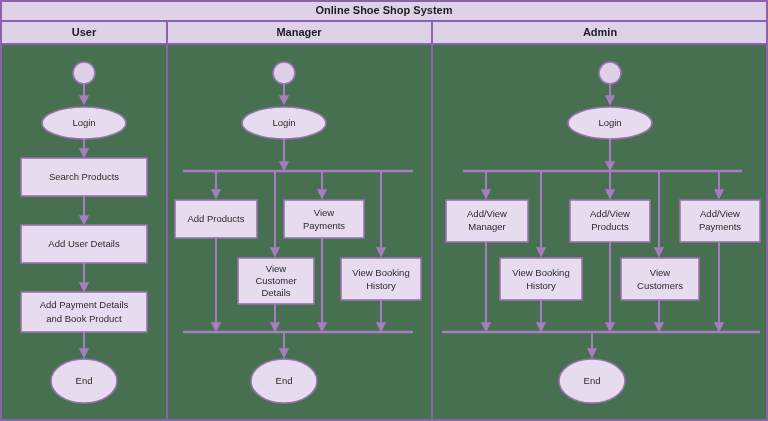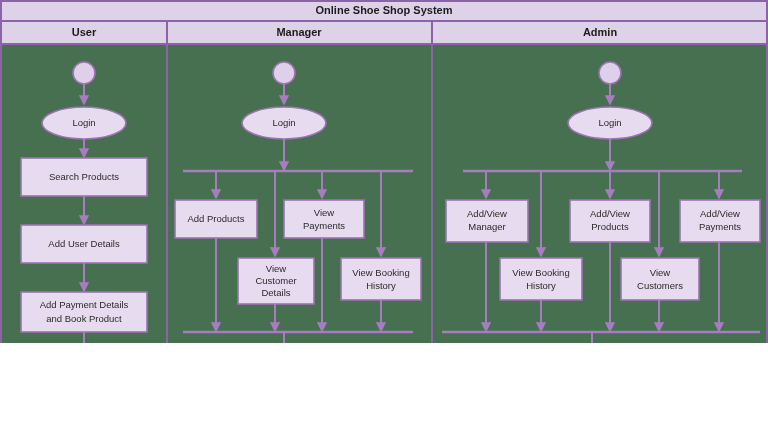--- a/index.html
+++ b/index.html
@@ -6,21 +6,21 @@
     margin: 0;
     padding: 0;
     background: #ffffff;
   }
   body {
     font-family: "Liberation Sans", sans-serif;
   }
   #canvas {
     position: relative;
     width: 768px;
-    height: 343px;
+    height: 421px;
     overflow: hidden;
     background: #ffffff;
   }
   svg#diagram {
     position: absolute;
     left: 0;
     top: 0;
     width: 768px;
     height: 421px;
     display: block;

